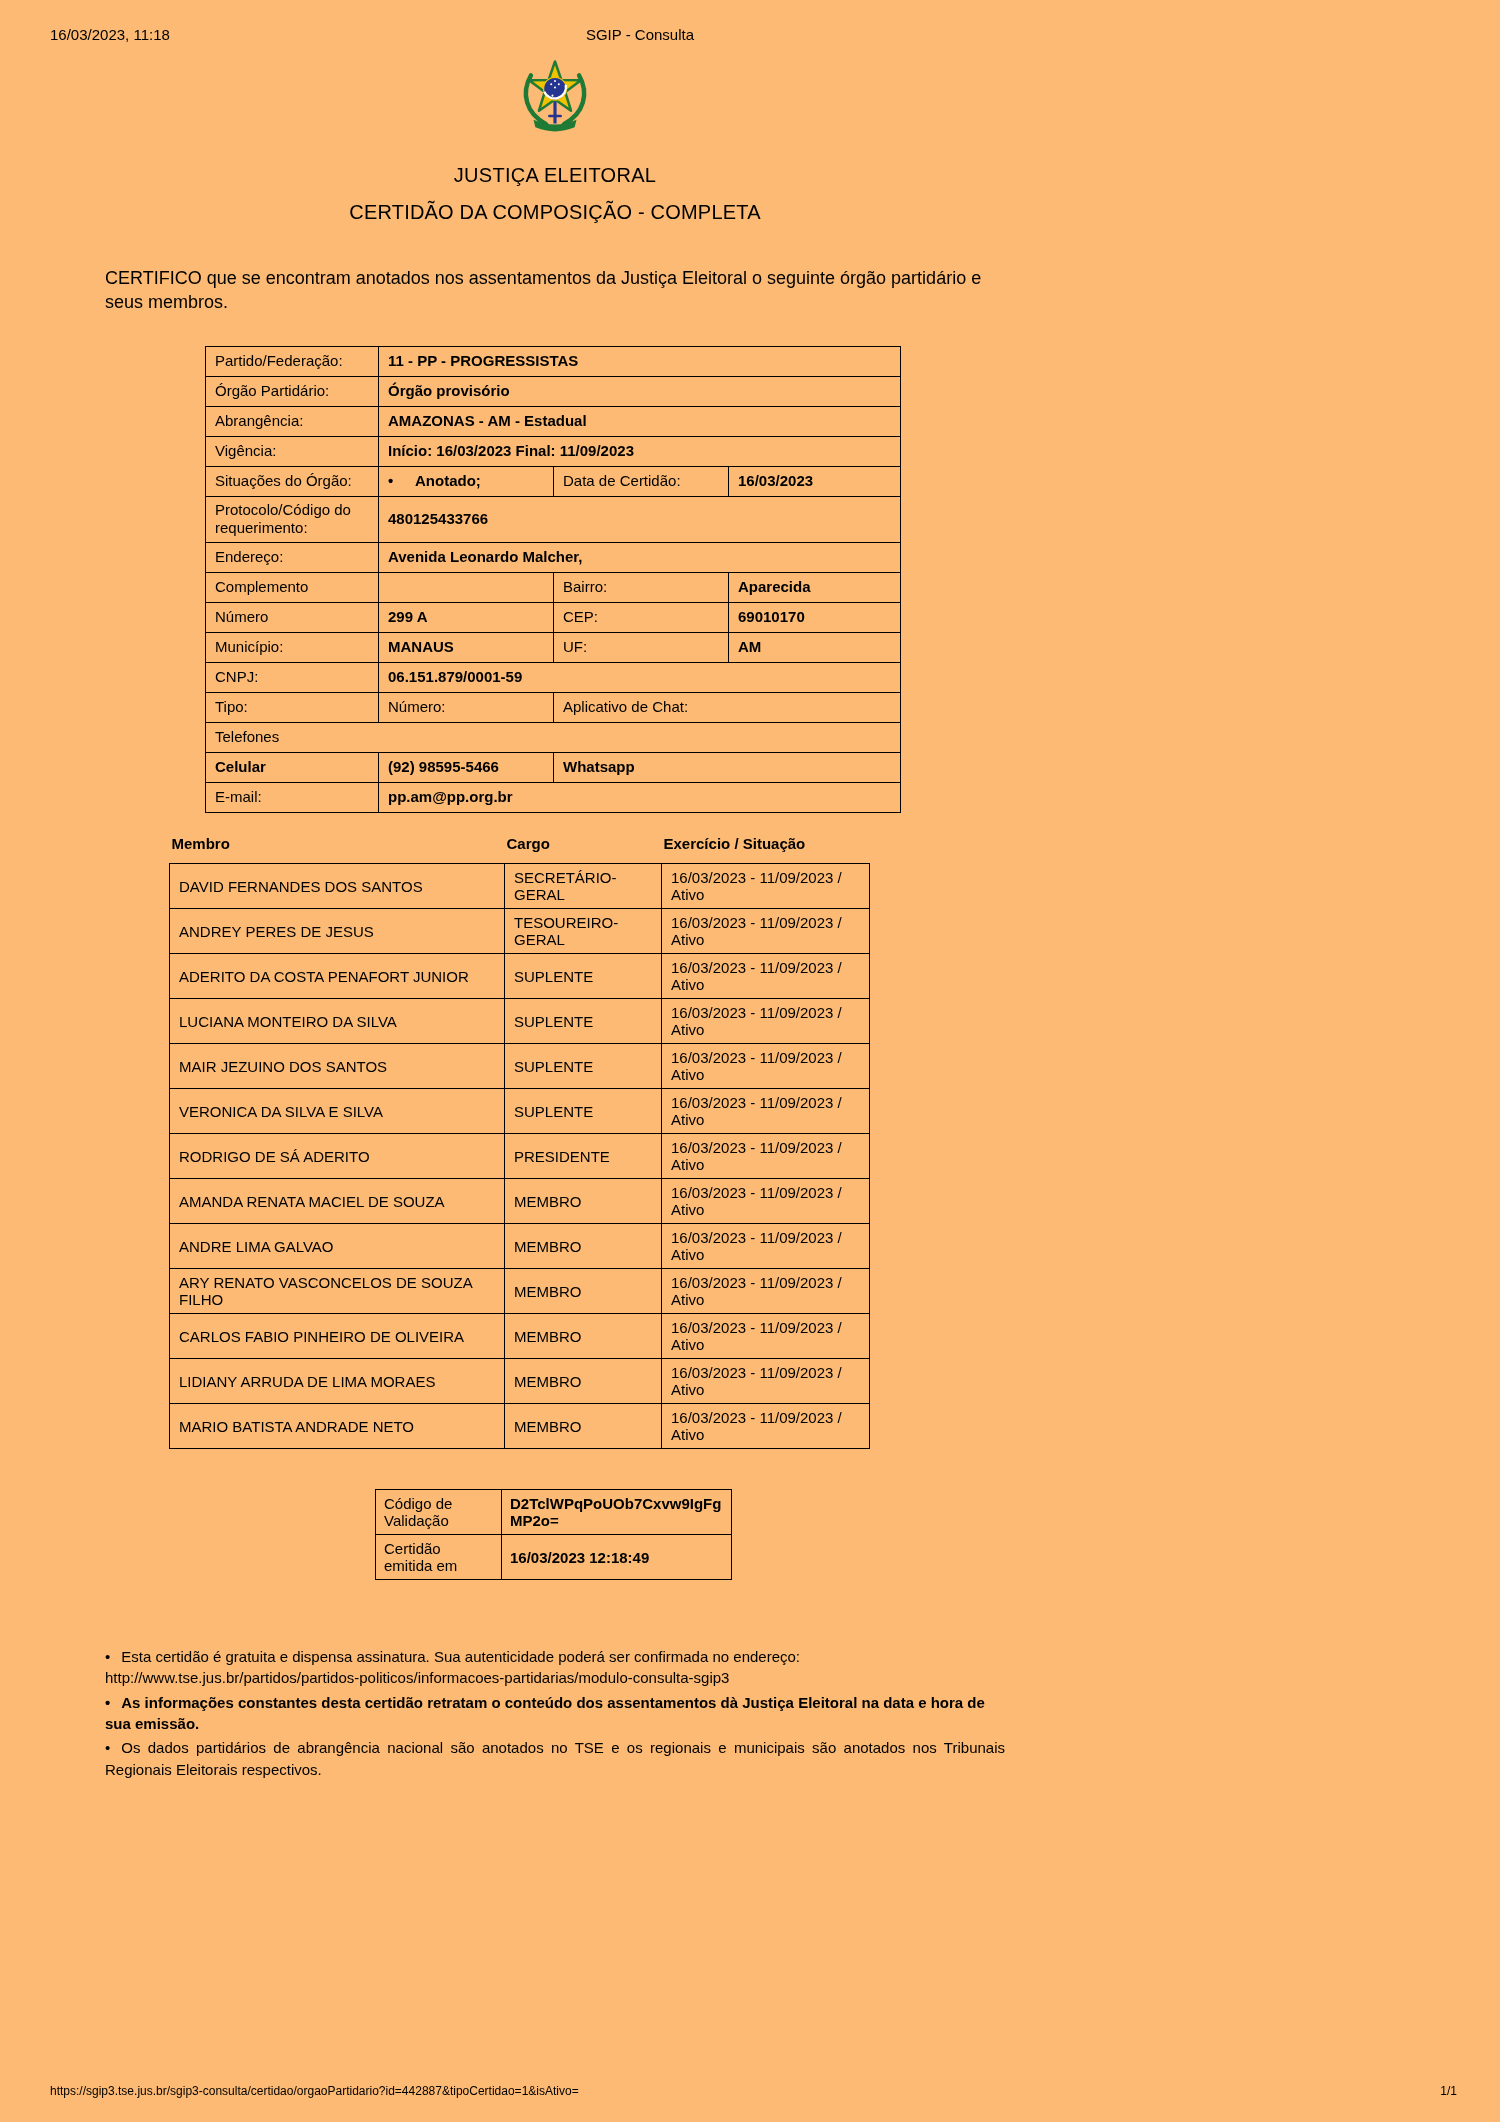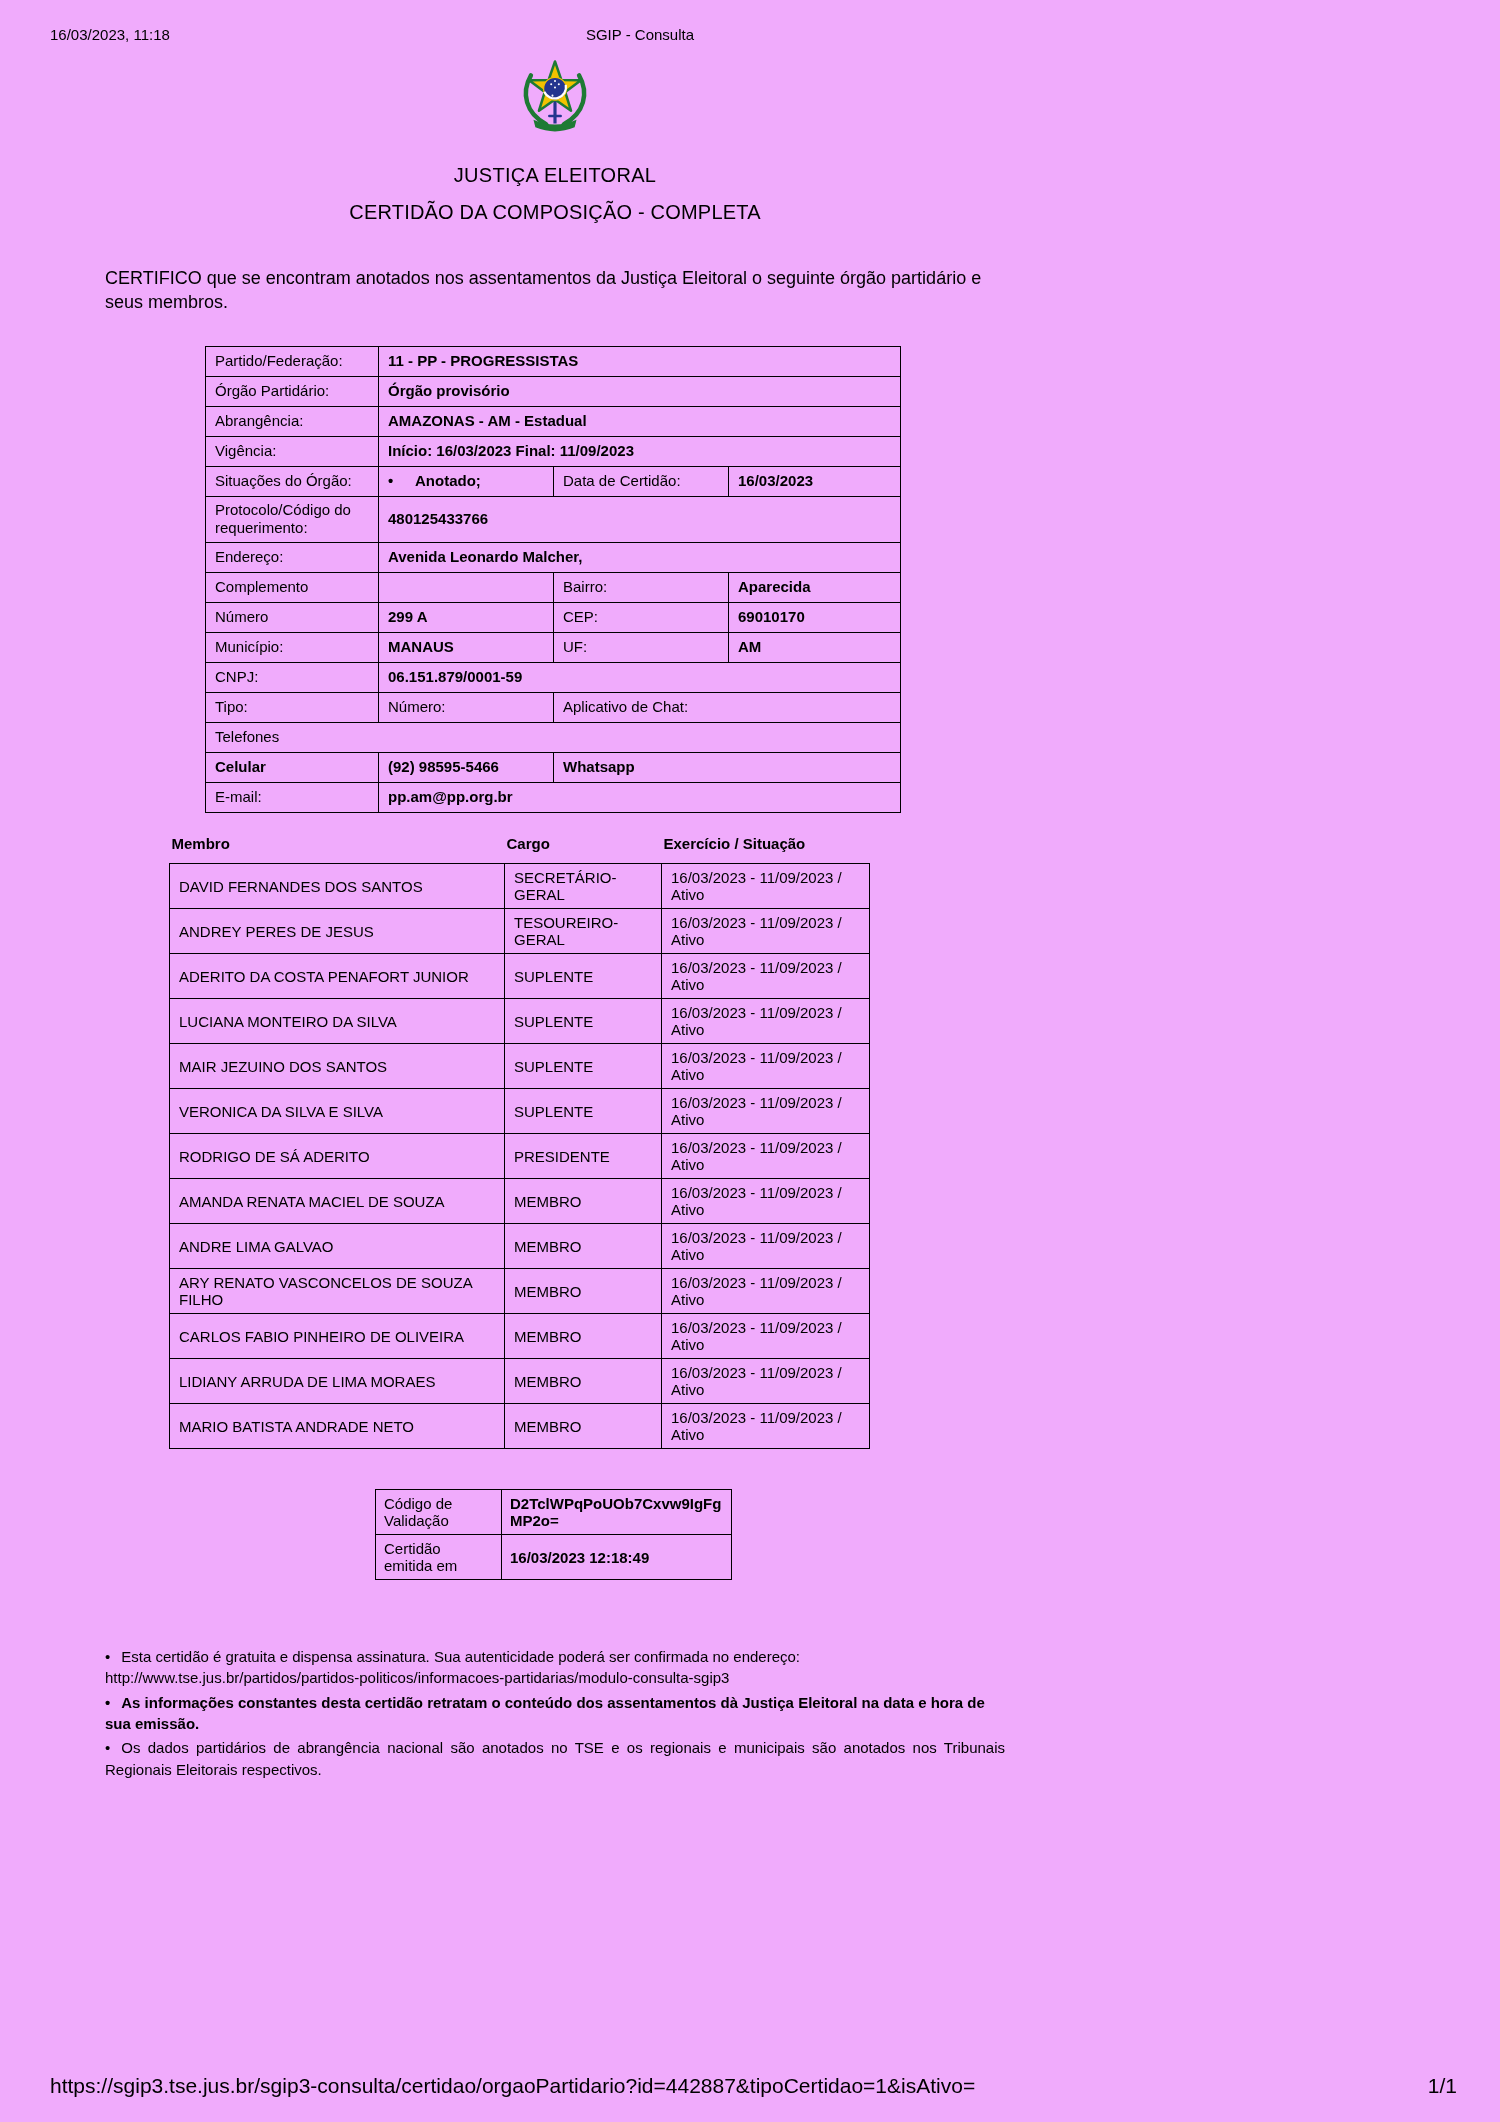--- a/index.html
+++ b/index.html
@@ -2,32 +2,32 @@
 <html style="--em-green: #1e7a34; --em-yellow: #f2c200; --em-blue: #24368f;"><head>
 <meta charset="utf-8">
 <style>
   * { margin:0; padding:0; box-sizing:border-box; }
   html,body { background:#ffffff; }
   body { font-family:"Liberation Sans", "DejaVu Sans", sans-serif; color:#000; }
 
   .page {
     position:relative;
     width:1500px; height:2122px;
-    background:#f0abfc;
+    background:#fdba74;
     overflow:hidden;
   }
 
   
   .print-header { position:absolute; top:26px; left:50px; right:50px; height:20px; font-size:15px; }
   .ph-date  { position:absolute; left:0; top:0; }
   .ph-title { position:absolute; left:0; top:0; width:1180px; text-align:center; }
 
   .print-footer {
     position:absolute; bottom:24px; left:50px; right:43px;
-    display:flex; justify-content:space-between; font-size:21px;
+    display:flex; justify-content:space-between; font-size:12px;
   }
 
   
   .doc { position:absolute; top:52px; left:105px; width:900px; }
 
   .emblem-wrap { text-align:center; height:86px; }
 
   .doc-org   { margin-top:26px; text-align:center; font-size:20px; letter-spacing:0.3px; }
   .doc-title { margin-top:14px; text-align:center; font-size:20px; letter-spacing:0.2px; }
 

